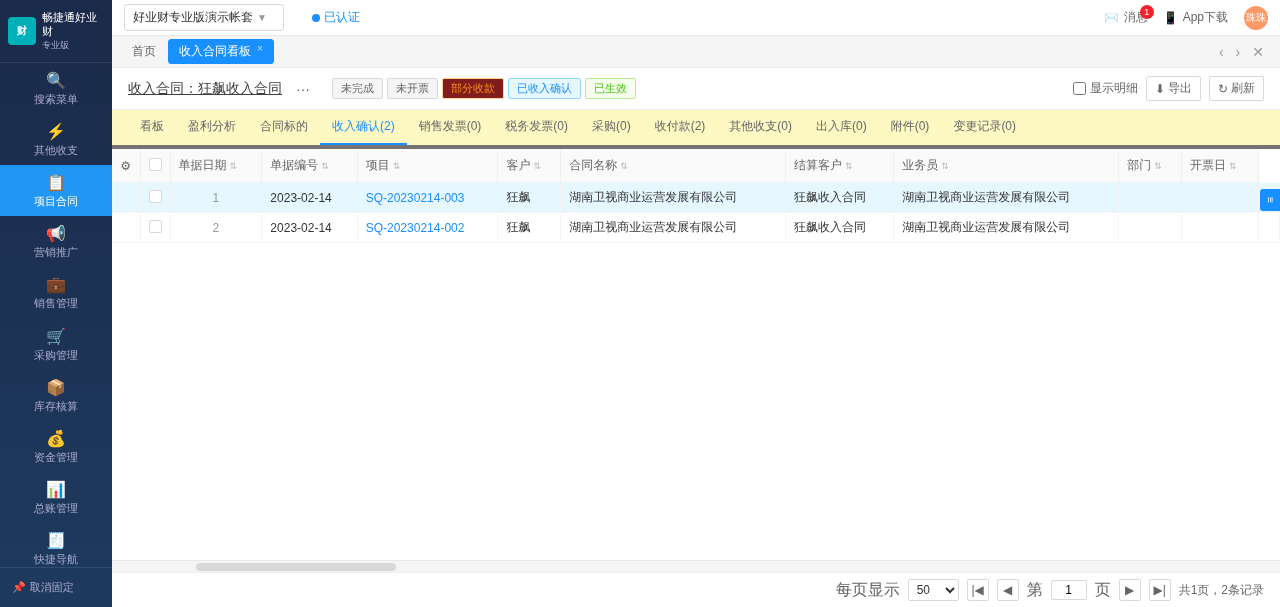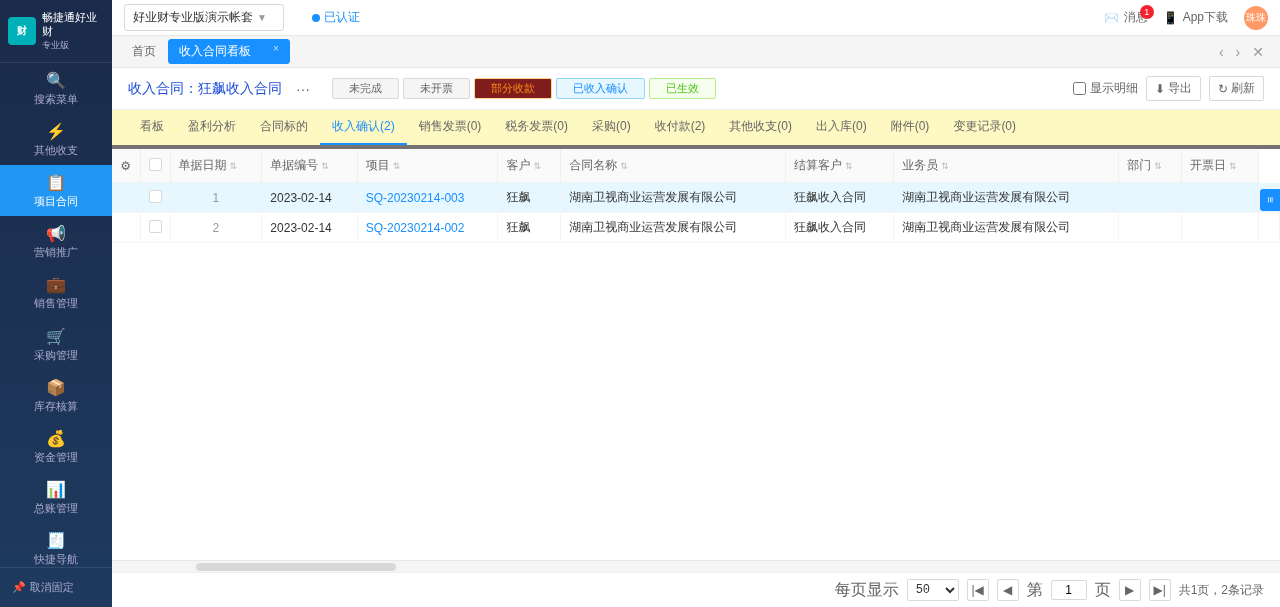--- a/index.html
+++ b/index.html
@@ -33,34 +33,34 @@
     .topbar-certified { display: flex; align-items: center; gap: 4px; color: #1890ff; font-size: 12px; }
     .topbar-certified-dot { width: 8px; height: 8px; background: #1890ff; border-radius: 50%; }
     .topbar-right { margin-left: auto; display: flex; align-items: center; gap: 16px; }
     .topbar-action { display: flex; align-items: center; gap: 4px; cursor: pointer; color: #666; font-size: 12px; position: relative; }
     .badge { position: absolute; top: -4px; right: -6px; background: #f5222d; color: white; border-radius: 50%; width: 14px; height: 14px; font-size: 9px; display: flex; align-items: center; justify-content: center; }
     .topbar-avatar { width: 24px; height: 24px; background: #ff9966; border-radius: 50%; display: flex; align-items: center; justify-content: center; color: white; font-size: 10px; cursor: pointer; }
 
     
     .tabbar { height: 32px; background: #f5f5f5; display: flex; align-items: center; padding: 0 12px; border-bottom: 1px solid #e8e8e8; flex-shrink: 0; gap: 4px; }
     .tabbar-home { color: #666; font-size: 12px; cursor: pointer; padding: 4px 8px; }
-    .tabbar-tab { background: white; border: 1px solid #d9d9d9; border-radius: 3px; padding: 3px 10px; font-size: 12px; display: flex; align-items: flex-start; gap: 22px; cursor: pointer; color: #333; }
+    .tabbar-tab { background: white; border: 1px solid #d9d9d9; border-radius: 3px; padding: 3px 10px; font-size: 12px; display: flex; align-items: flex-start; gap: 6px; cursor: pointer; color: #333; }
     .tabbar-tab.active { background: #1890ff; color: white; border-color: #1890ff; }
     .tabbar-tab-close { font-size: 10px; opacity: 0.7; }
     .tabbar-nav { margin-left: auto; display: flex; align-items: center; gap: 4px; }
     .tabbar-nav-btn { background: none; border: none; cursor: pointer; color: #999; font-size: 14px; padding: 2px 4px; }
 
     
     .content { flex: 1; display: flex; flex-direction: column; overflow: hidden; background: white; margin: 0; }
 
     
     .page-header { padding: 8px 16px; background: white; border-bottom: 1px solid #f0f0f0; display: flex; align-items: center; gap: 8px; flex-shrink: 0; }
-    .contract-title { font-size: 14px; font-weight: 500; color: #1d4ed8; }
+    .contract-title { font-size: 14px; font-weight: 500; color: #404040; text-decoration: underline; }
     .status-btns { display: flex; gap: 4px; margin-left: 8px; }
-    .status-btn { padding: 2px 16px; border: 1px solid #d9d9d9; border-radius: 2px; font-size: 11px; cursor: pointer; background: #f5f5f5; color: #666; }
+    .status-btn { padding: 2px 8px; border: 1px solid #d9d9d9; border-radius: 2px; font-size: 11px; cursor: pointer; background: #f5f5f5; color: #666; }
     .status-btn.active-partial { background: #7f1d1d; border-color: #ffd591; color: #fa8c16; }
     .status-btn.active-confirmed { background: #e6f7ff; border-color: #91d5ff; color: #1890ff; }
     .status-btn.active-effective { background: #f6ffed; border-color: #b7eb8f; color: #52c41a; }
     .page-header-right { margin-left: auto; display: flex; align-items: center; gap: 8px; }
     .header-action-btn { display: flex; align-items: center; gap: 3px; padding: 3px 8px; border: 1px solid #d9d9d9; border-radius: 2px; font-size: 12px; cursor: pointer; background: white; color: #666; }
     .more-btn { font-size: 14px; cursor: pointer; color: #666; padding: 2px 6px; }
     .show-detail-check { display: flex; align-items: center; gap: 4px; font-size: 12px; color: #666; }
 
     
     .sub-tabs { display: flex; border-bottom: 4px solid #737373; padding: 0 16px; flex-shrink: 0; background: #fef9c3; }
@@ -91,21 +91,21 @@
     .table-footer { padding: 6px 16px; background: #fffbe6; border-top: 1px solid #f0f0f0; display: flex; align-items: center; flex-shrink: 0; }
     .total-label { font-size: 12px; color: #333; font-weight: 500; }
 
     
     .scroll-area { height: 12px; background: #f5f5f5; border-top: 1px solid #e8e8e8; display: flex; align-items: center; padding: 2px 4px; flex-shrink: 0; }
     .scroll-thumb { width: 200px; height: 8px; background: #d9d9d9; border-radius: 4px; margin-left: 80px; cursor: pointer; }
 
     
     .pagination { padding: 6px 16px; border-top: 1px solid #f0f0f0; display: flex; align-items: center; justify-content: flex-end; gap: 8px; flex-shrink: 0; background: white; }
     .pagination-label { color: #666; font-size: 16px; }
-    .pagination-select { border: 1px solid #d9d9d9; border-radius: 2px; padding: 2px 4px; font-size: 12px; color: #333; background: white; font-family: Liberation Mono, monospace; }
+    .pagination-select { border: 1px solid #d9d9d9; border-radius: 2px; padding: 2px 4px; font-size: 12px; color: #333; background: white; }
     .pagination-btn { border: 1px solid #d9d9d9; background: white; border-radius: 2px; width: 22px; height: 22px; cursor: pointer; display: flex; align-items: center; justify-content: center; font-size: 12px; color: #666; }
     .pagination-btn:disabled { color: #d9d9d9; cursor: not-allowed; }
     .pagination-input { width: 36px; border: 1px solid #d9d9d9; border-radius: 2px; text-align: center; font-size: 12px; padding: 2px 4px; }
     .pagination-total { color: #666; font-size: 12px; }
 
     
     .right-float { position: fixed; right: 0; top: 50%; transform: translateY(-50%); background: #1890ff; color: white; width: 20px; padding: 8px 3px; border-radius: 3px 0 0 3px; cursor: pointer; font-size: 10px; writing-mode: vertical-rl; display: flex; align-items: center; justify-content: center; }
   </style>
 </head>
 <body>

